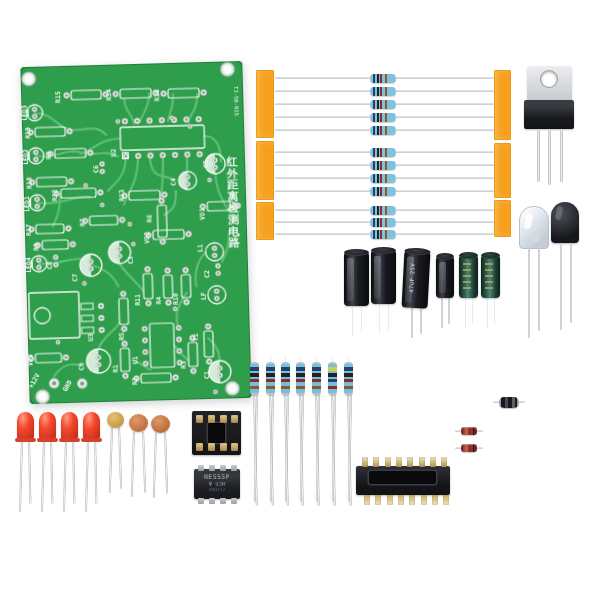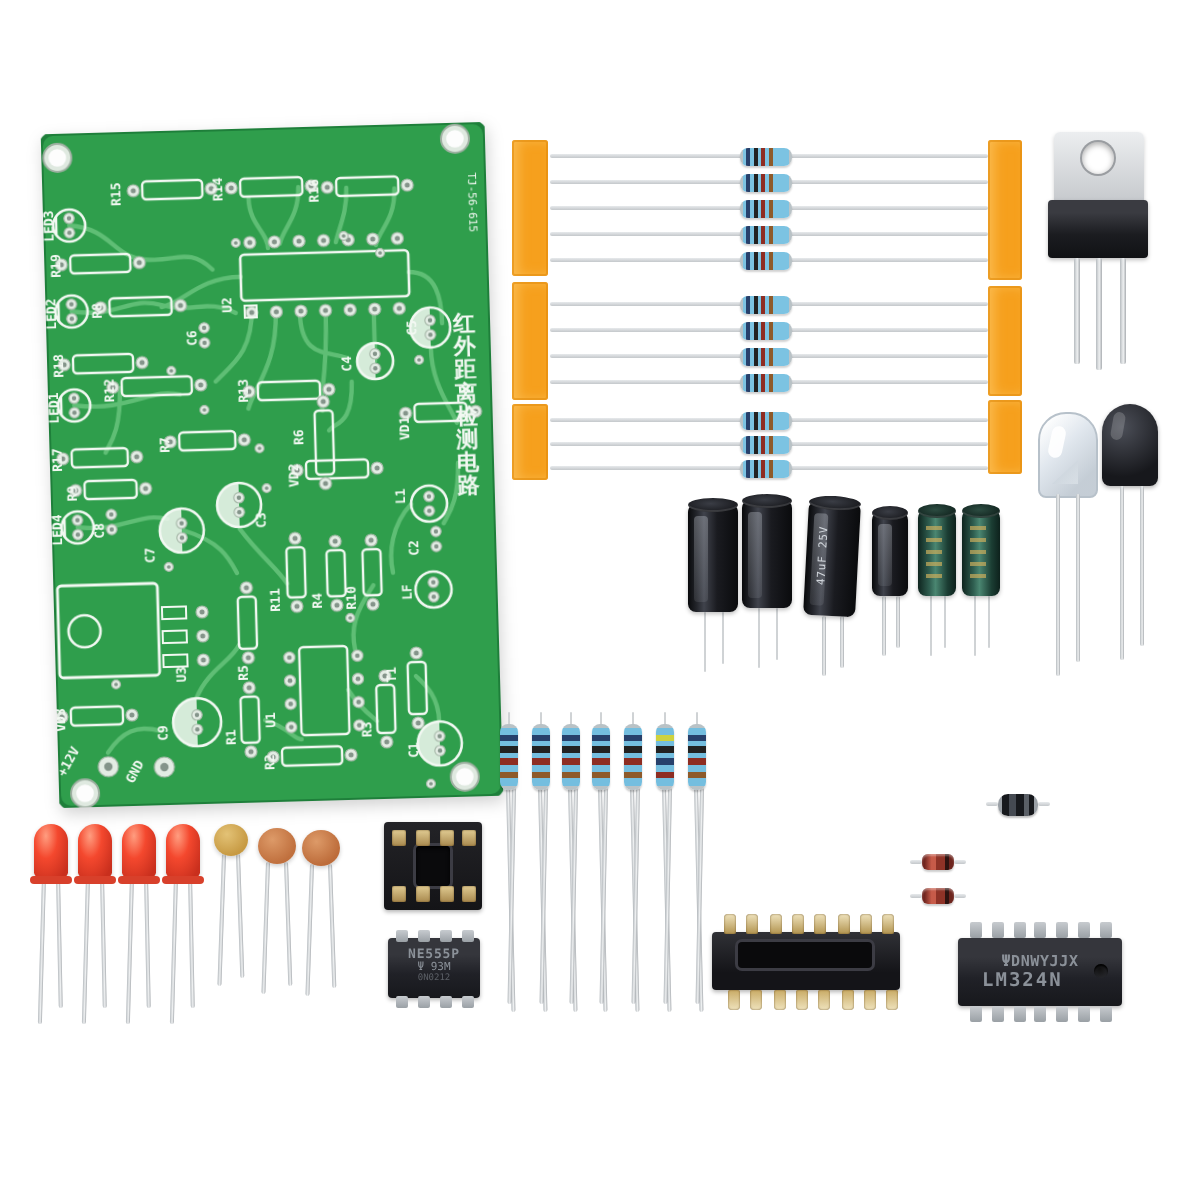--- a/index.html
+++ b/index.html
@@ -664,38 +664,20 @@
         <div class="sockpin down" style="left: 53.2px; top: 29px;"></div>
         <div class="sockpin" style="left: 62.5px; top: -9px;"></div>
         <div class="sockpin down" style="left: 64.5px; top: 29px;"></div>
         <div class="sockpin" style="left: 73.8px; top: -9px;"></div>
         <div class="sockpin down" style="left: 75.8px; top: 29px;"></div>
         <div class="sockpin" style="left: 85.1px; top: -9px;"></div>
         <div class="sockpin down" style="left: 87.1px; top: 29px;"></div>
       </div>
   </div>
 
-  <div class="ic" id="lm324">
-    <div class="l1"><span class="ticklogo">Ψ</span><span>DNWYJJX</span></div>
-    <div class="l2">LM324N</div>
-  <div class="icpin" style="left: 6px; top: -8px;"></div>
-      <div class="icpin" style="left: 6px; top: 34px;"></div>
-      <div class="icpin" style="left: 16.8px; top: -8px;"></div>
-      <div class="icpin" style="left: 16.8px; top: 34px;"></div>
-      <div class="icpin" style="left: 27.6px; top: -8px;"></div>
-      <div class="icpin" style="left: 27.6px; top: 34px;"></div>
-      <div class="icpin" style="left: 38.4px; top: -8px;"></div>
-      <div class="icpin" style="left: 38.4px; top: 34px;"></div>
-      <div class="icpin" style="left: 49.2px; top: -8px;"></div>
-      <div class="icpin" style="left: 49.2px; top: 34px;"></div>
-      <div class="icpin" style="left: 60px; top: -8px;"></div>
-      <div class="icpin" style="left: 60px; top: 34px;"></div>
-      <div class="icpin" style="left: 70.8px; top: -8px;"></div>
-      <div class="icpin" style="left: 70.8px; top: 34px;"></div>
-    </div>
 
   <div id="inductor"></div>
   <div class="lead-h" style="left:493px;top:401px;width:6px"></div>
   <div class="lead-h" style="left:519px;top:401px;width:6px"></div>
   <div class="minidiode" style="left:461px;top:427px"></div>
   <div class="lead-h" style="left:455px;top:430px;width:6px"></div>
   <div class="lead-h" style="left:477px;top:430px;width:6px"></div>
   <div class="minidiode" style="left:461px;top:444px"></div>
   <div class="lead-h" style="left:455px;top:447px;width:6px"></div>
   <div class="lead-h" style="left:477px;top:447px;width:6px"></div>

